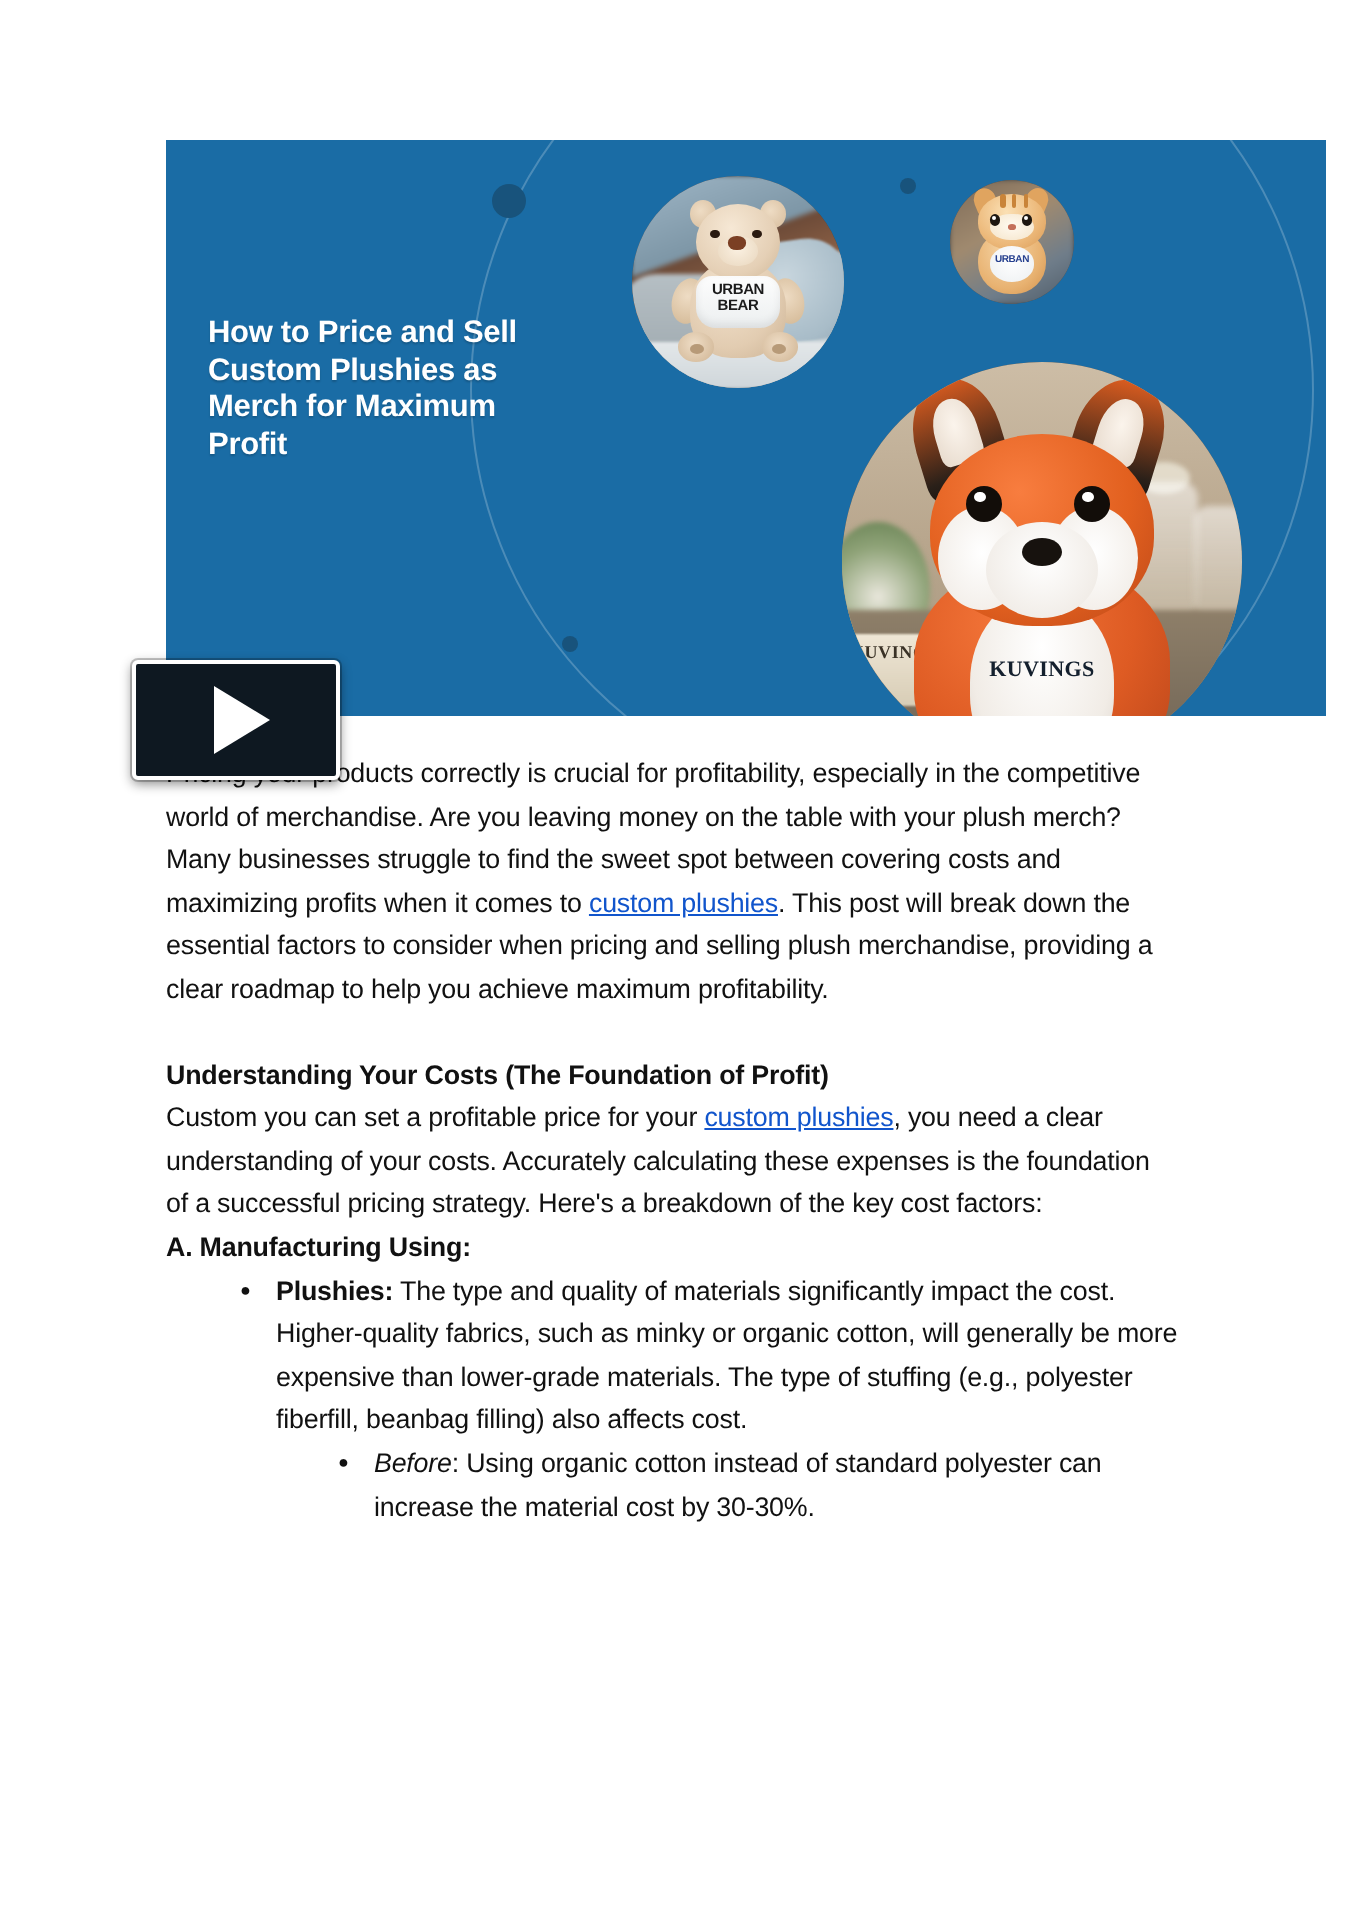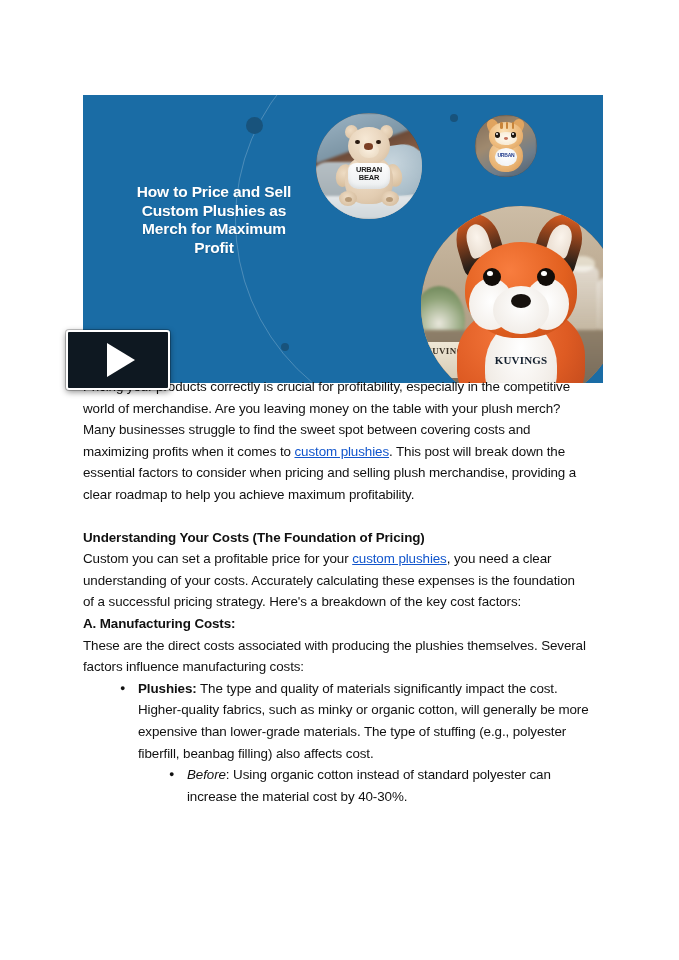--- a/index.html
+++ b/index.html
@@ -22,22 +22,22 @@
   #page {
     position: absolute;
     inset: 0;
     background: #ffffff;
   }
 
   
   #hero-figure {
     position: absolute;
     left: 83px;
-    top: 95px;
-    width: 520px;
+    top: 70px;
+    width: 580px;
     height: 288px;
   }
   #hero-banner {
     position: absolute;
     inset: 0;
     background: #1a6ca5;
     overflow: hidden;
   }
 
   
@@ -71,21 +71,20 @@
     left: 21px;
     top: 88px;
     width: 220px;
     color: #ffffff;
     font-size: 15.5px;
     line-height: 1.2;
     font-weight: bold;
     letter-spacing: -0.15px;
     text-shadow: 0 1px 1px rgba(0,0,0,0.18);
     white-space: pre-line;
-    text-align: center;
   }
 
   
   .photo-circle {
     position: absolute;
     border-radius: 50%;
     overflow: hidden;
     background: #444;
   }
   .ph-bear  { left: 233px; top: 18px;  width: 106px; height: 106px; }
@@ -525,29 +524,28 @@
   <div id="play-overlay">
     <div id="play-triangle"></div>
   </div>
 
   <div id="article">
 
     <p class="tight"><span>Pricing your products correctly is crucial for profitability, especially in the competitive world of merchandise. Are you leaving money on the table with your plush merch? Many businesses struggle to find the sweet spot between covering costs and maximizing profits when it comes to </span><a class="link" href="#">custom plushies</a><span>. This post will break down the essential factors to consider when pricing and selling plush merchandise, providing a clear roadmap to help you achieve maximum profitability.</span></p>
 
     <div class="spacer"></div>
 
-    <p class="heading">Understanding Your Costs (The Foundation of Pricing)</p>
+    <p class="heading">Understanding Your Costs (The Foundation of Profit)</p>
 
     <p class="tight"><span>Custom you can set a profitable price for your </span><a class="link" href="#">custom plushies</a><span>, you need a clear understanding of your costs. Accurately calculating these expenses is the foundation of a successful pricing strategy. Here's a breakdown of the key cost factors:</span></p>
 
-    <p class="heading">A. Manufacturing Costs:</p>
-
-    <p class="tight">These are the direct costs associated with producing the plushies themselves. Several factors influence manufacturing costs:</p>
+    <p class="heading">A. Manufacturing Using:</p>
+
 
     <ul class="bullets">
       <li class="bullet-l1"><b class="strong">Plushies:</b><span> The type and quality of materials significantly impact the cost. Higher-quality fabrics, such as minky or organic cotton, will generally be more expensive than lower-grade materials. The type of stuffing (e.g., polyester fiberfill, beanbag filling) also affects cost.</span></li>
 
-      <li class="bullet-l2"><i class="em">Before</i><span>: Using organic cotton instead of standard polyester can increase the material cost by 40-30%.</span></li>
+      <li class="bullet-l2"><i class="em">Before</i><span>: Using organic cotton instead of standard polyester can increase the material cost by 30-30%.</span></li>
     </ul>
 
   </div>
 
 </div>
 
 </body></html>

